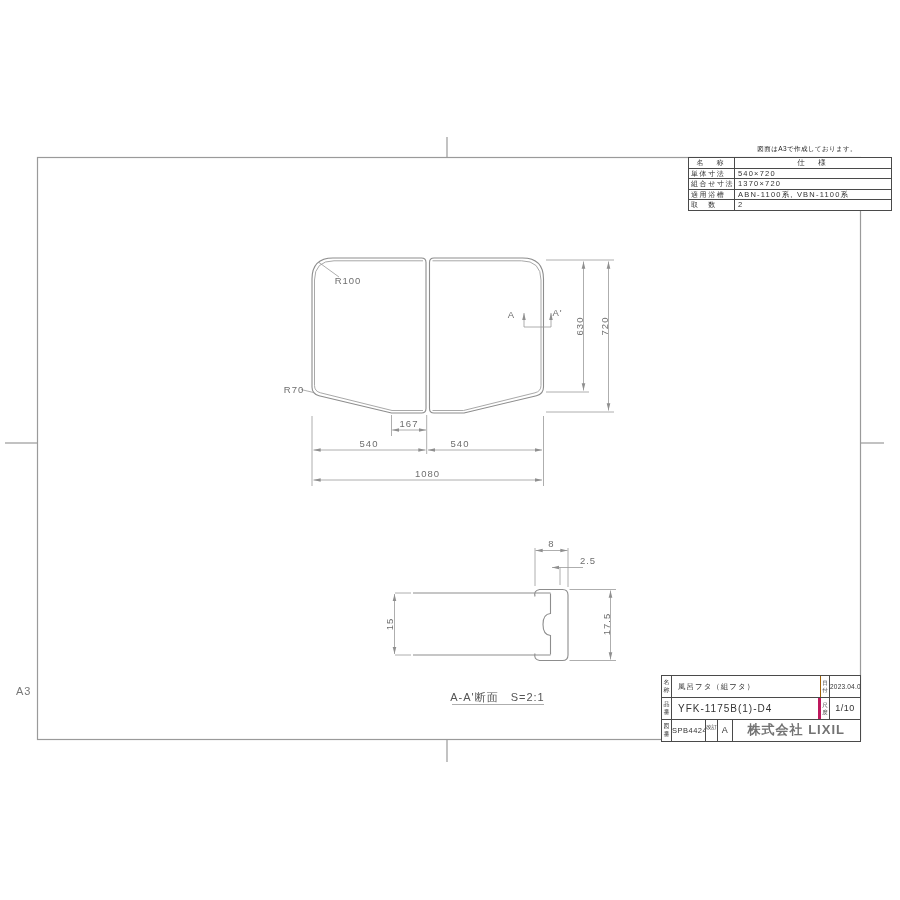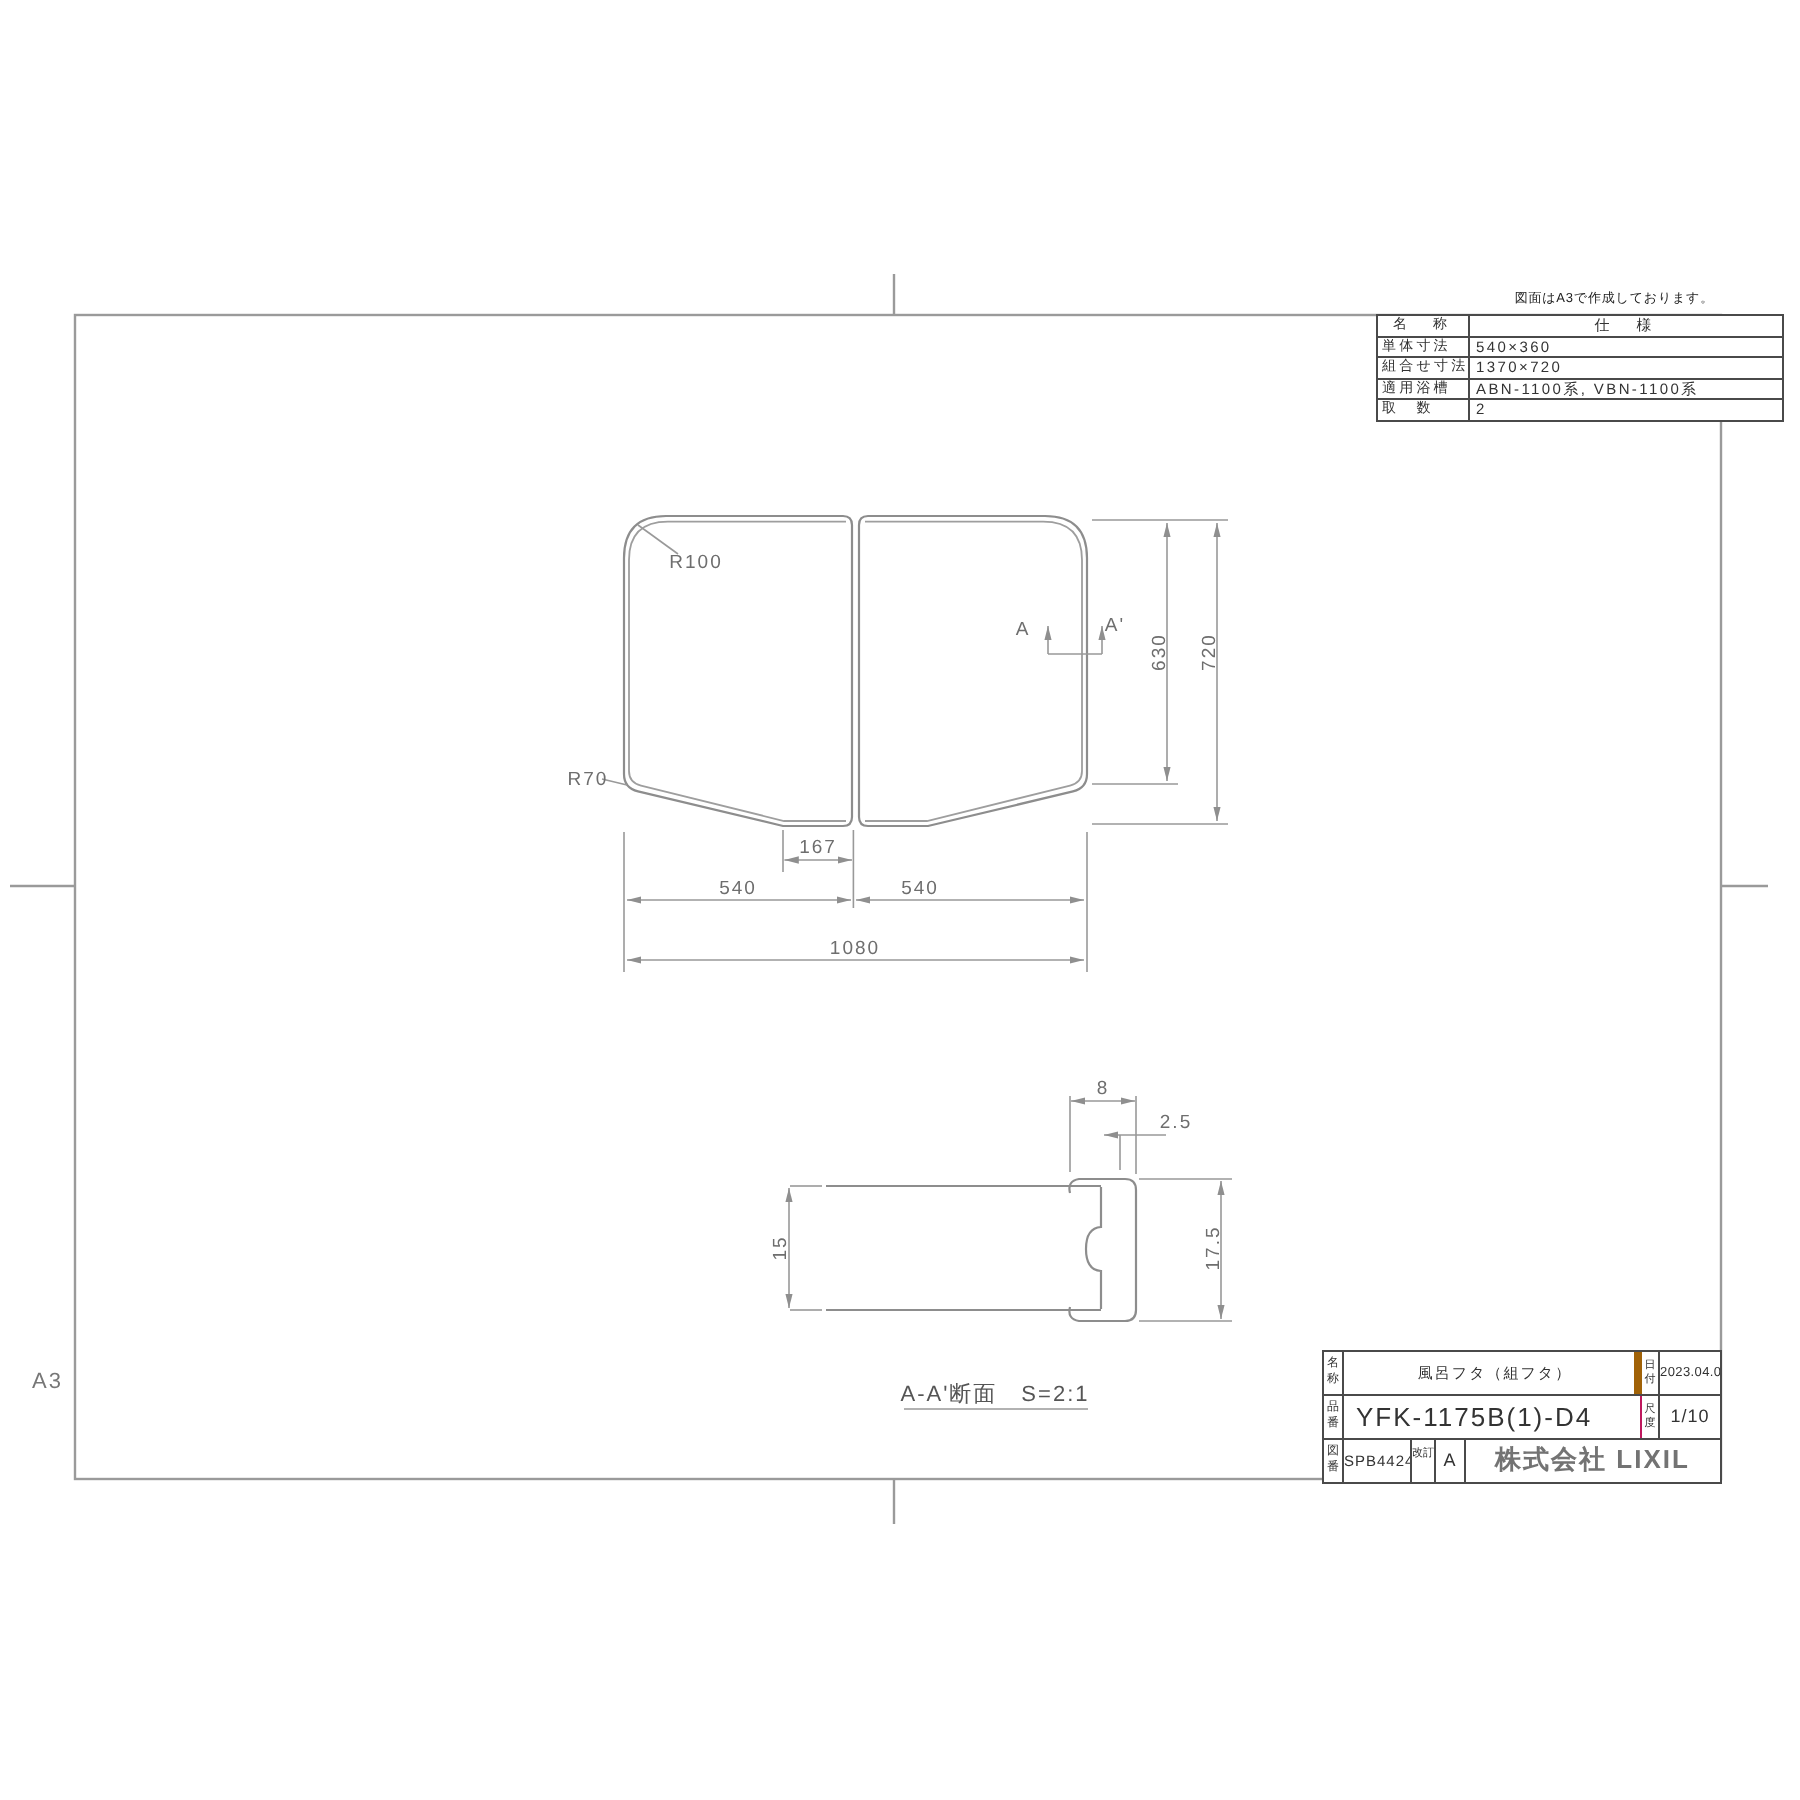--- a/index.html
+++ b/index.html
@@ -29,23 +29,23 @@
   .center{text-align:center;padding-left:0;letter-spacing:3px;}
 
   
   .tb{position:absolute;left:661px;top:675px;width:200px;background:#fff;
       border:1px solid #4a4a4a;box-sizing:border-box;}
   .tbr{display:flex;height:21px;border-bottom:1px solid #4a4a4a;}
   .tb .tbr:last-child{border-bottom:none;}
   .tc{box-sizing:border-box;overflow:hidden;color:#333;}
   .vlab{width:10px;border-right:1px solid #4a4a4a;font-size:6px;line-height:7.5px;
       text-align:center;word-break:break-all;padding-top:3px;}
-  .c-name{width:149px;border-right:4px solid #a16207;font-size:7.5px;line-height:21px;
-      padding-left:6px;letter-spacing:1px;white-space:nowrap;text-align:center;}
-  .c-part{width:149px;border-right:1px solid #be185d;font-size:13px;line-height:21px;
+  .c-name{width:149px;border-right:1px solid #a16207;font-size:7.5px;line-height:21px;
+      padding-left:6px;letter-spacing:1px;white-space:nowrap;}
+  .c-part{width:149px;border-right:3px solid #be185d;font-size:10px;line-height:21px;
       padding-left:6px;letter-spacing:1px;white-space:nowrap;}
   .c-dlab{width:9px;border-right:1px solid #4a4a4a;font-size:5.5px;line-height:7px;
       text-align:center;word-break:break-all;padding-top:3.5px;}
   .c-dval{flex:1;font-size:6.5px;line-height:21px;text-align:center;letter-spacing:0.2px;white-space:nowrap;}
   .c-sval{flex:1;font-size:9px;line-height:21px;text-align:center;letter-spacing:0.5px;}
   .c-dwg{width:34px;border-right:1px solid #4a4a4a;font-size:7.5px;line-height:21px;
       text-align:right;letter-spacing:0.5px;white-space:nowrap;}
   .c-rlab{width:12px;border-right:1px solid #4a4a4a;font-size:5.5px;line-height:7px;
       text-align:center;word-break:break-all;padding-top:3.5px;}
   .c-rev{width:14.5px;border-right:1px solid #4a4a4a;font-size:9px;line-height:21px;text-align:center;}
@@ -161,21 +161,21 @@
 
   <div class="note">図面はA3で作成しております。</div>
 
   <div class="spec-table">
     <div class="sr">
       <div class="sc lab center">名　称</div>
       <div class="sc val center">仕　様</div>
     </div>
     <div class="sr">
       <div class="sc lab">単体寸法</div>
-      <div class="sc val">540×360</div>
+      <div class="sc val">540×720</div>
     </div>
     <div class="sr">
       <div class="sc lab">組合せ寸法</div>
       <div class="sc val">1370×720</div>
     </div>
     <div class="sr">
       <div class="sc lab">適用浴槽</div>
       <div class="sc val">ABN-1100系, VBN-1100系</div>
     </div>
     <div class="sr">

